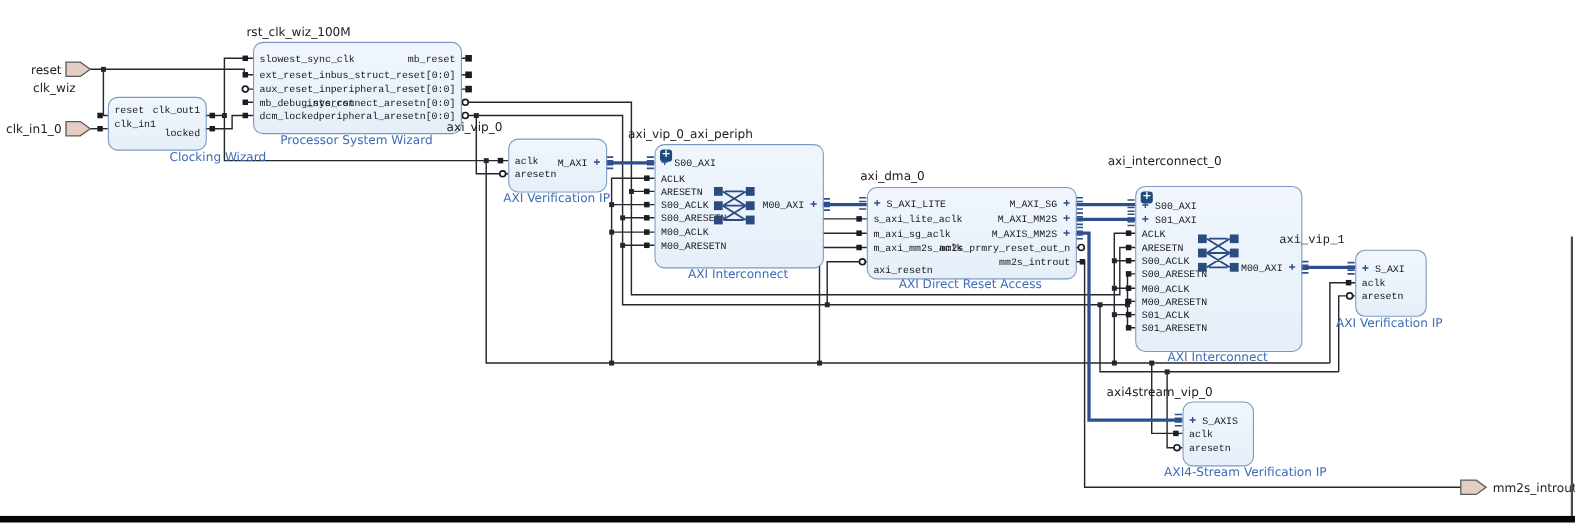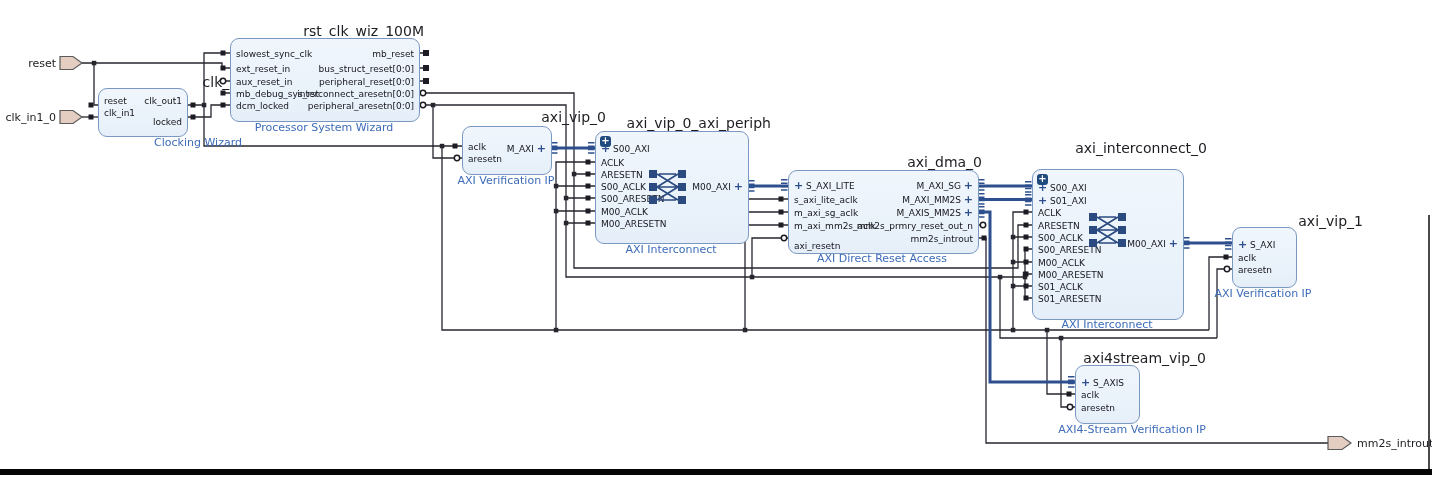--- a/index.html
+++ b/index.html
@@ -1,23 +1,23 @@
 <!DOCTYPE html>
 <html><head>
 <meta charset="utf-8">
 <style>
   html,body{margin:0;padding:0;background:#ffffff;}
   #canvas{position:relative;width:1432px;height:484px;background:#ffffff;overflow:hidden;
           font-family:"DejaVu Sans","Liberation Sans",sans-serif;}
   #wires{position:absolute;left:0;top:0;}
   .block{position:absolute;border:1.3px solid #7a99c2;border-radius:9px;
          background:linear-gradient(180deg,#f0f6fc 0%,#e6eff9 100%);}
-  .btitle{position:absolute;font-size:14px;color:#1d1d22;text-align:right;white-space:nowrap;}
+  .btitle{position:absolute;font-size:11px;color:#1d1d22;text-align:left;white-space:nowrap;}
   .tlabel{position:absolute;font-size:11px;color:#3d6cb8;text-align:center;white-space:nowrap;}
-  .port{position:absolute;height:10px;line-height:10px;font-size:9px;color:#16161c;white-space:nowrap;}
+  .port{position:absolute;height:10px;line-height:10px;font-size:9px;color:#16161c;white-space:nowrap;font-family:Liberation Mono, monospace;}
   .pl{left:5px;text-align:left;}
   .pr{right:5px;text-align:right;}
   .plus{color:#2d4f8e;font-weight:bold;font-size:11px;line-height:10px;}
   .expandbtn{position:absolute;width:11px;height:11px;background:#1f4a7d;border-radius:3px;
              color:#fff;font-size:10px;font-weight:bold;line-height:10px;text-align:center;}
   .xicon{position:absolute;}
   .xport{position:absolute;font-size:11px;color:#1d1d22;white-space:nowrap;height:13px;line-height:13px;}
   #bottombar{position:absolute;left:0;top:469px;width:1432px;height:6px;background:#060606;}
   #rightedge{position:absolute;left:1428px;top:215px;width:1.5px;height:254px;background:#4a4a4a;}
 </style>
@@ -154,21 +154,21 @@
       <path d="M60 56.5 h13 l9 6.5 l-9 6.5 h-13 z"></path>
       <path d="M60 110.5 h13 l9 6.5 l-9 6.5 h-13 z"></path>
       <path d="M1328 436.5 h14 l9 6.5 l-9 6.5 h-14 z"></path>
     </g>
   </svg>
 
   <div class="xport" style="left:0;top:57px;width:56px;text-align:right;">reset</div>
   <div class="xport" style="left:0;top:111px;width:56px;text-align:right;">clk_in1_0</div>
   <div class="xport" style="left:1357px;top:437px;">mm2s_introut_0</div>
 
-  <div class="btitle" style="left:52px;top:74px;width:200px;">clk_wiz</div>
+  <div class="btitle" style="left:30px;top:74px;width:200px;">clk_wiz</div>
   <div class="block" style="left:98px;top:88px;width:88px;height:47px;">
     <div class="port pl" style="top:7px">reset</div>
     <div class="port pl" style="top:19px">clk_in1</div>
     <div class="port pr" style="top:7px">clk_out1</div>
     <div class="port pr" style="top:28px">locked</div>
   </div>
   <div class="tlabel" style="left:42px;top:136px;width:200px;text-align:right;">Clocking Wizard</div>
 
   <div class="btitle" style="left:224px;top:23px;width:200px;">rst_clk_wiz_100M</div>
   <div class="block" style="left:230px;top:38px;width:188px;height:82px;">
@@ -278,21 +278,21 @@
           <rect x="29" y="13" width="8" height="8"></rect>
           <rect x="29" y="26" width="8" height="8"></rect>
       </g>
       <g stroke="#2a4a80" stroke-width="1.6" fill="none">
         <path d="M8 4 L29 17 M29 4 L8 17 M8 17 L29 30 M29 17 L8 30 M10 4 H27 M10 17 H27 M10 30 H27"></path>
       </g>
     </svg>
   </div>
   <div class="tlabel" style="left:1007px;top:318px;width:200px;">AXI Interconnect</div>
 
-  <div class="btitle" style="left:1163px;top:213px;width:200px;">axi_vip_1</div>
+  <div class="btitle" style="left:1163px;top:213px;width:200px;font-family:Liberation Mono, monospace;">axi_vip_1</div>
   <div class="block" style="left:1232px;top:227px;width:63px;height:59px;">
     <div class="port pl bus" style="top:12px">
       <span class="plus">+</span> <span>S_AXI</span>
     </div>
     <div class="port pl" style="top:25px">aclk</div>
     <div class="port pl" style="top:37px">aresetn</div>
   </div>
   <div class="tlabel" style="left:1163px;top:287px;width:200px;">AXI Verification IP</div>
 
   <div class="btitle" style="left:1006px;top:350px;width:200px;">axi4stream_vip_0</div>

